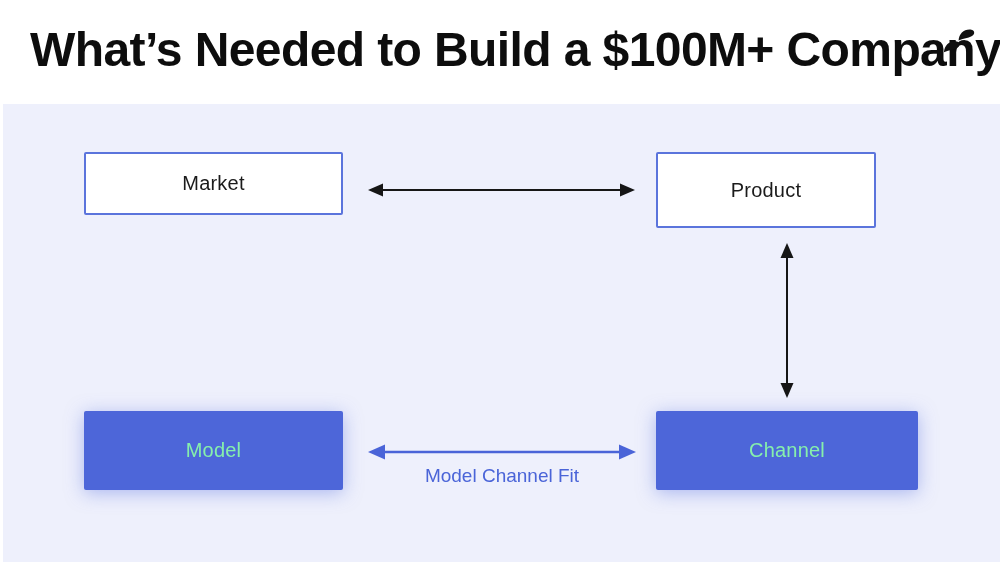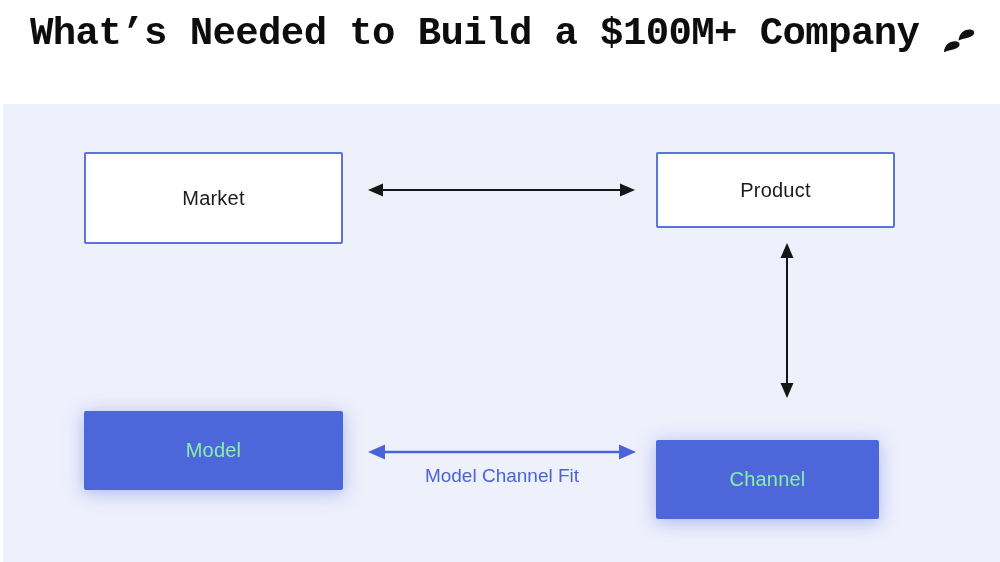--- a/index.html
+++ b/index.html
@@ -5,27 +5,26 @@
   html, body { margin: 0; padding: 0; }
   body {
     width: 1000px; height: 562px;
     position: relative;
     background: var(--page-bg, #ffffff);
     font-family: "Liberation Sans", "DejaVu Sans", sans-serif;
     overflow: hidden;
   }
   .page-title {
     position: absolute;
-    left: 30px; top: 12px;
-    font-size: 39px;
+    left: 30px; top: 22px;
+    font-size: 48px;
     font-weight: 700;
     letter-spacing: -0.6px;
     color: var(--title-color, #0d0d0d);
     white-space: nowrap;
-    font-family: Liberation Mono, monospace;
   }
   .logo {
     position: absolute;
     right: 23px; top: 26px;
     width: 34px; height: 30px;
   }
   .panel {
     position: absolute;
     left: 3px; top: 104px; right: 0; bottom: 0;
     background: var(--panel-bg, #eef0fc);
@@ -43,24 +42,24 @@
   .node.outline {
     background: #ffffff;
     border: 2px solid var(--box-border, #5b74dc);
     color: #1b1b1b;
   }
   .node.filled {
     background: var(--accent, #4d66d9);
     color: #86efac;
     box-shadow: 0 3px 18px rgba(104, 126, 228, 0.5);
   }
-  #node-market  { left: 84px;  top: 152px; width: 259px; height: 92px; }
-  #node-product { left: 656px; top: 152px; width: 239px; height: 76px; }
+  #node-market  { left: 84px;  top: 152px; width: 259px; height: 63px; }
+  #node-product { left: 656px; top: 152px; width: 220px; height: 76px; }
   #node-model   { left: 84px;  top: 411px; width: 259px; height: 79px; }
-  #node-channel { left: 656px; top: 411px; width: 223px; height: 79px; margin-top: 29px; }
+  #node-channel { left: 656px; top: 411px; width: 262px; height: 79px; }
   .overlay {
     position: absolute;
     left: 0; top: 0;
     width: 1000px; height: 562px;
     pointer-events: none;
   }
   .edge-label {
     position: absolute;
     left: 502px; top: 465px;
     transform: translateX(-50%);

